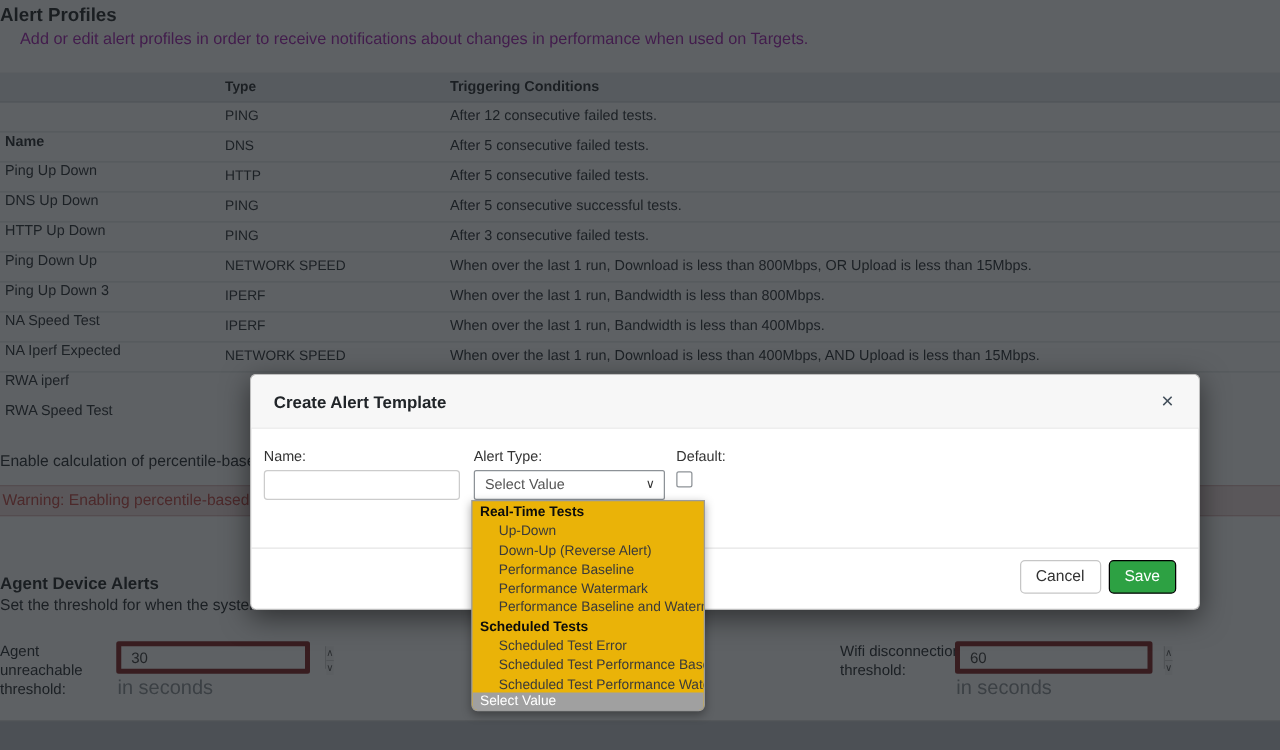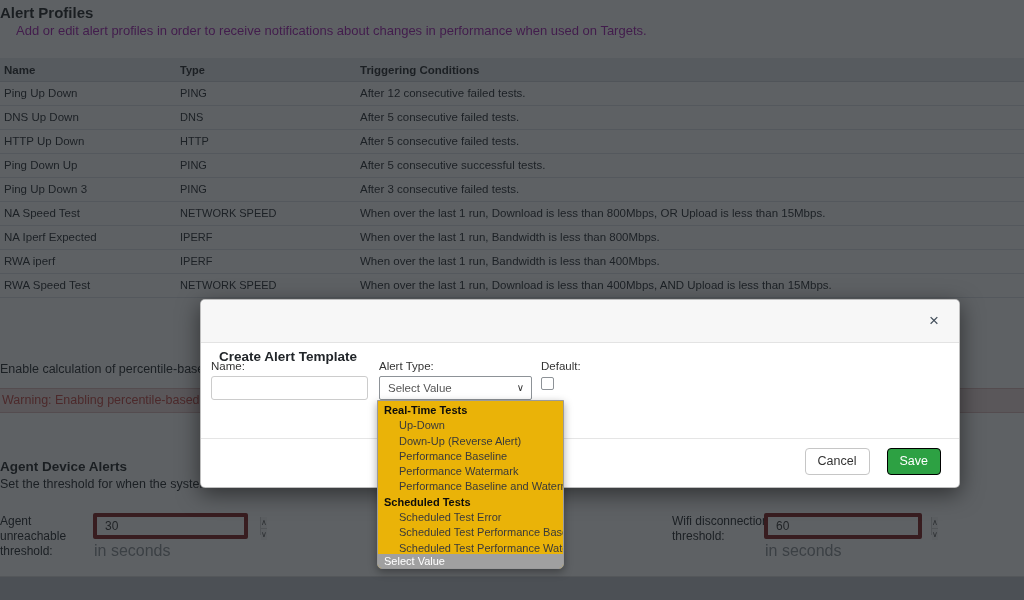--- a/index.html
+++ b/index.html
@@ -13,21 +13,21 @@
 
   
   .page { position:absolute; inset:0; background:#fff; }
   .page-title { position:absolute; left:0; top:4px; font-size:15px; font-weight:700; color:#1b1e21; }
   .page-desc  { position:absolute; left:16px; top:23px; font-size:13px; color:#a21caf; }
 
   .tbl-head { position:absolute; left:0; right:0; top:58px; height:24px;
               background:#e8eaed; border-bottom:1px solid #cfd4d9; }
   .tbl-body { position:absolute; left:0; right:0; top:82px; }
   .t-row { position:relative; height:24px; border-bottom:1px solid #dee2e6; }
-  .c1 { position:absolute; left:4px;   width:172px; line-height:23px; font-size:11.5px; color:#24292e; white-space:nowrap; overflow:hidden; }
+  .c1 { position:absolute; left:4px;   width:172px; line-height:23px; font-size:11.5px; color:#24292e; white-space:nowrap; overflow:hidden;margin-top:44px; }
   .c2 { position:absolute; left:180px; width:176px; line-height:23px; font-size:11px; color:#24292e; white-space:nowrap; overflow:hidden; }
   .c3 { position:absolute; left:360px; right:4px;   line-height:23px; font-size:11.5px; color:#24292e; white-space:nowrap; overflow:hidden; }
   .tbl-head .c1,.tbl-head .c2,.tbl-head .c3 { font-weight:700; color:#1f2326; line-height:24px; }
 
   .percentile-text { position:absolute; left:0; top:362px; font-size:12.5px; color:#212529; white-space:nowrap; }
   .warning-strip { position:absolute; left:0; right:0; top:388px; height:25px;
                    background:#f2dede; border-top:1px solid #dcb8b8; border-bottom:1px solid #dcb8b8; }
   .warning-strip span { font-size:12.5px; color:#c14540; line-height:23px; padding-left:2px; white-space:nowrap; display:block; }
 
   .section-title { position:absolute; left:0; top:459px; font-size:13.5px; font-weight:700; color:#1b1e21; }
@@ -49,34 +49,34 @@
 
   
   .overlay { position:absolute; inset:0; background:rgba(26,30,34,0.70); z-index:10; }
 
   
   .modal { position:absolute; left:200px; top:299px; width:760px; height:189px; z-index:20;
            background:#fff; border:1px solid rgba(0,0,0,.25); border-radius:5px;
            box-shadow:0 6px 22px rgba(0,0,0,.5); }
   .modal-header { position:absolute; left:0; right:0; top:0; height:43px;
                   background:#f7f7f7; border-bottom:1px solid #e3e3e3; border-radius:5px 5px 0 0; }
-  .modal-title { position:absolute; left:18px; top:14px; font-size:13.5px; font-weight:700; color:#212529;margin-top:35px; }
+  .modal-title { position:absolute; left:18px; top:14px; font-size:13.5px; font-weight:700; color:#212529; }
   .modal-close { position:absolute; right:20px; top:10px; font-size:17px; color:#44505c; cursor:pointer; line-height:22px; }
   .fld-label { position:absolute; top:60px; font-size:11.5px; color:#333; }
   .name-input { position:absolute; left:10px; top:76px; width:157px; height:24px;
                 border:1px solid #cccccc; border-radius:3px; font-family:"Liberation Sans",sans-serif;
                 font-size:11.5px; padding-left:8px; color:#333; outline:none; }
   .alert-select { position:absolute; left:178px; top:76px; width:153px; height:24px;
                   border:1px solid #8d9297; border-radius:2px; background:#fff; }
   .alert-select .sel-text { position:absolute; left:8px; top:0; line-height:22px; font-size:11.5px; color:#555; }
   .alert-select .sel-chev { position:absolute; right:7px; top:0; line-height:22px; font-size:10px; color:#333; }
   .default-check { position:absolute; left:340px; top:77px; width:13px; height:13px;
                    border:1px solid #8d9297; border-radius:2px; background:#fff; }
   .modal-divider { position:absolute; left:0; right:0; top:138px; border-top:1px solid #e5e5e5; }
-  .modal-footer-btns { position:absolute; right:18px; top:148px; display:flex; gap:17px; }
+  .modal-footer-btns { position:absolute; right:18px; top:148px; display:flex; gap:6px; }
   .btn { height:27px; padding:0 12px; font-family:"Liberation Sans",sans-serif; font-size:12.5px;
          border-radius:4px; cursor:pointer; line-height:25px; }
   .btn-cancel { background:#fff; border:1px solid #c6c6c6; color:#333; }
   .btn-save { background:#2da143; border:1px solid #000000; color:#fff; }
 
   
   .dropdown { position:absolute; left:377px; top:400px; width:187px; height:169px; z-index:30;
               background:#eab308; border:1px solid #9b9b9b; border-radius:0 0 5px 5px;
               box-shadow:0 3px 8px rgba(0,0,0,.35); overflow:hidden; padding-top:2px; }
   .opt-group { height:15.3px; line-height:15.3px; padding-left:6px; font-size:11px; font-weight:700; color:#0c0c0c; white-space:nowrap; }

